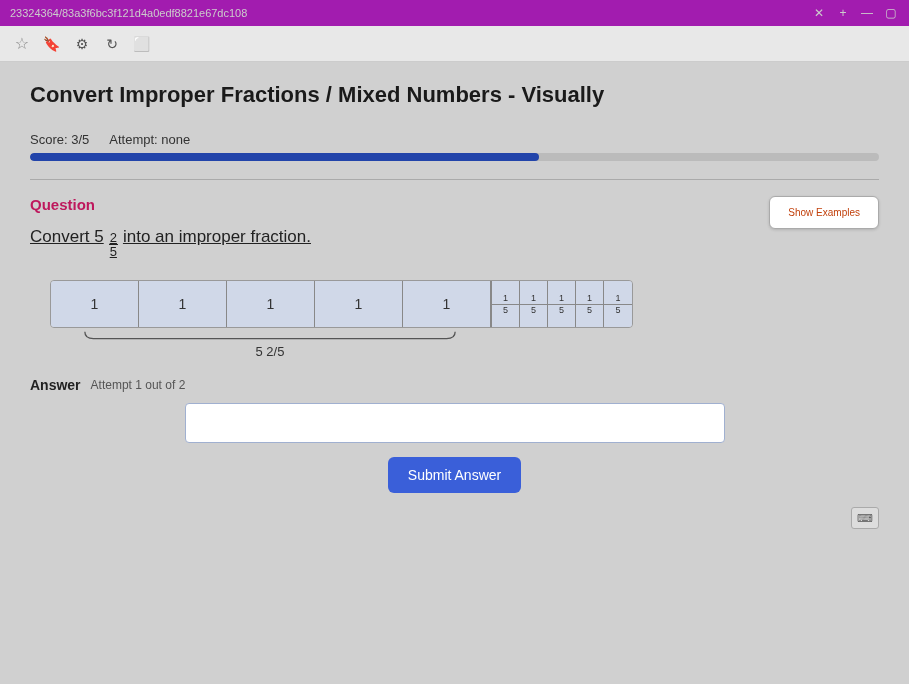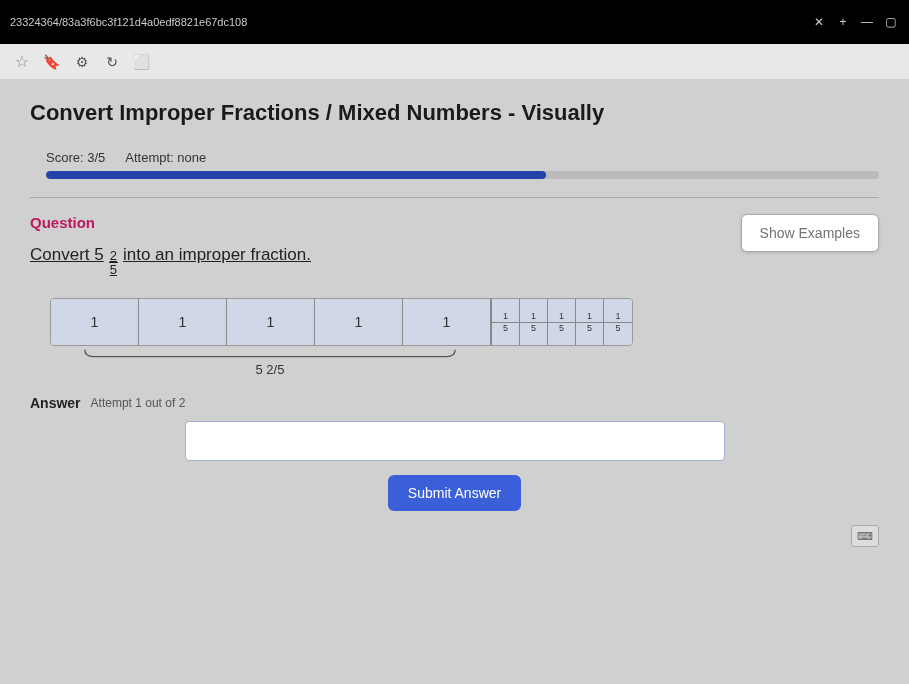--- a/index.html
+++ b/index.html
@@ -3,22 +3,22 @@
   <meta charset="utf-8">
   <style>
     * { box-sizing: border-box; margin: 0; padding: 0; }
     body {
       font-family: Arial, sans-serif;
       background: #c8c8c8;
       width: 909px;
       min-height: 684px;
     }
     .browser-bar {
-      background: #000000;
-      height: 44px;
+      background: #a21caf;
+      height: 26px;
       display: flex;
       align-items: center;
       padding: 0 10px;
       font-size: 11px;
       color: #ccc;
     }
     .browser-icons {
       margin-left: auto;
       display: flex;
       gap: 8px;
@@ -59,21 +59,20 @@
       min-height: 650px;
     }
     .page-title {
       font-size: 22px;
       font-weight: bold;
       color: #1a1a1a;
       margin-bottom: 24px;
     }
     .score-bar-area {
       margin-bottom: 18px;
-      margin-left: 16px;
     }
     .score-line {
       display: flex;
       align-items: center;
       gap: 20px;
       font-size: 13px;
       color: #333;
       margin-bottom: 6px;
     }
     .progress-bar-container {
@@ -103,22 +102,22 @@
       position: relative;
     }
     .show-examples-btn {
       position: absolute;
       right: 0;
       top: 0;
       background: white;
       border: 1px solid #aaa;
       border-radius: 6px;
       padding: 10px 18px;
-      font-size: 14px;
-      color: #737373;
+      font-size: 10px;
+      color: #c2410c;
       cursor: pointer;
       box-shadow: 0 1px 3px rgba(0,0,0,0.15);
     }
     .question-text {
       font-size: 17px;
       color: #222;
       margin-bottom: 22px;
       display: flex;
       align-items: baseline;
       gap: 4px;

